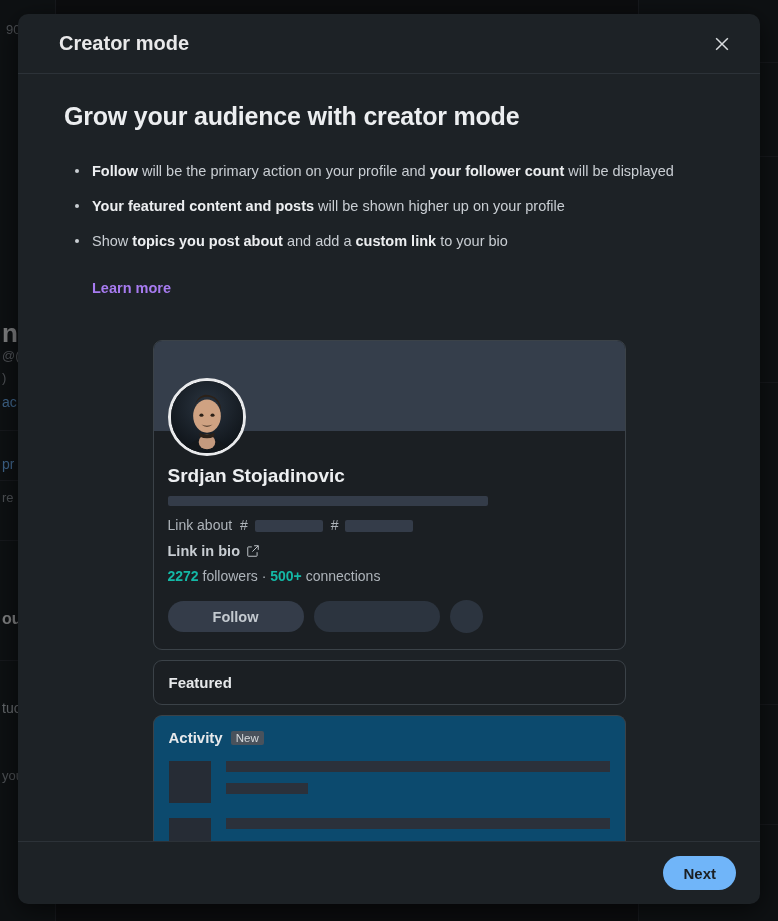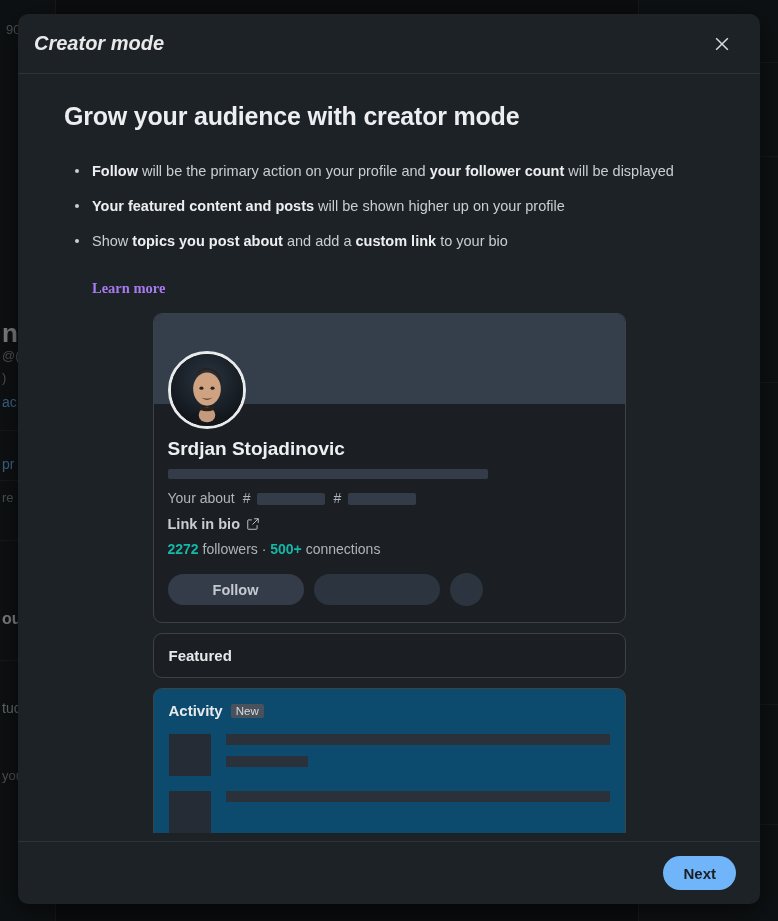--- a/index.html
+++ b/index.html
@@ -33,21 +33,21 @@
   .scrim { position: absolute; inset: 0; background: rgba(0,0,0,0.45); }
   .modal {
     position: absolute; left: 18px; top: 14px;
     width: 742px; height: 890px;
     background: #1d2226; border-radius: 10px;
     box-shadow: 0 6px 26px rgba(0,0,0,0.6);
     display: flex; flex-direction: column; overflow: hidden;
   }
   .modal-header {
     height: 60px; flex: 0 0 60px; display: flex; align-items: center;
-    padding: 0 18px 0 16px; border-bottom: 1px solid #2c3238; font-style: italic;
+    padding: 0 18px 0 41px; border-bottom: 1px solid #2c3238;
   }
   .modal-title { font-size: 20px; font-weight: bold; color: #e9e9ea; flex: 1; }
   .close-btn {
     width: 40px; height: 40px; border-radius: 50%; border: none; background: none;
     display: flex; align-items: center; justify-content: center; cursor: pointer;
   }
   .close-btn svg { width: 20px; height: 20px; stroke: #d9dcdf; stroke-width: 1.8; }
 
   .modal-body { flex: 1; overflow: hidden; padding: 28px 46px 0 46px; position: relative; }
 
@@ -59,27 +59,27 @@
     position: relative; padding-left: 22px; margin-bottom: 14px;
     font-size: 14.5px; color: #c9ced3; line-height: 1.45;
   }
   ul.benefits li::before {
     content: ""; position: absolute; left: 5px; top: 8px;
     width: 4px; height: 4px; border-radius: 50%; background: #c9ced3;
   }
   ul.benefits b { color: #eceef0; font-weight: bold; }
 
   .learn-more {
-    display: inline-block; margin: 14px 0 2px 28px;
+    display: inline-block; margin: 14px 0 17px 28px;
     color: #a77bf0; font-size: 14.5px; font-weight: bold;
-    text-decoration: none; cursor: pointer; font-family: Liberation Serif, serif;
+    text-decoration: none; cursor: pointer;
   }
 
   
-  .preview { margin: 14px auto 0 auto; width: 473px; }
+  .preview { margin: 27px auto 0 auto; width: 473px; }
   .card { border: 1px solid #3b4248; border-radius: 9px; background: #1b1f23;
           overflow: hidden; margin-bottom: 10px; }
   .cover { height: 90px; background: #353e4b; }
   .pcard-body { padding: 0 14px 16px 14px; position: relative; }
   .avatar {
     position: absolute; left: 14px; top: -53px;
     width: 78px; height: 78px; border-radius: 50%;
     border: 3px solid #e9eaec; overflow: hidden; background: #0d1216;
   }
   .avatar svg { width: 100%; height: 100%; display: block; }
@@ -226,21 +226,21 @@
               <ellipse cx="45" cy="37" rx="2.2" ry="1.7" fill="#2b2118"></ellipse>
               <path d="M33 47 q6 3 12 0 q-6 5-12 0z" fill="#3a2a1e"></path>
               <path d="M31 56 q8 4 16 0 l0 4 q-8 4-16 0z" fill="#2c2118"></path>
             </svg>
           </div>
 
           <div class="pname">Srdjan Stojadinovic</div>
           <div class="skel headline-skel"></div>
 
           <div class="talks">
-            <span>Your about</span>
+            <span>Link about</span>
             <span>
               <span class="hash">#</span>
               <span class="skel tag-skel"></span>
             </span>
             <span>
               <span class="hash">#</span>
               <span class="skel tag-skel"></span>
             </span>
           </div>
 

